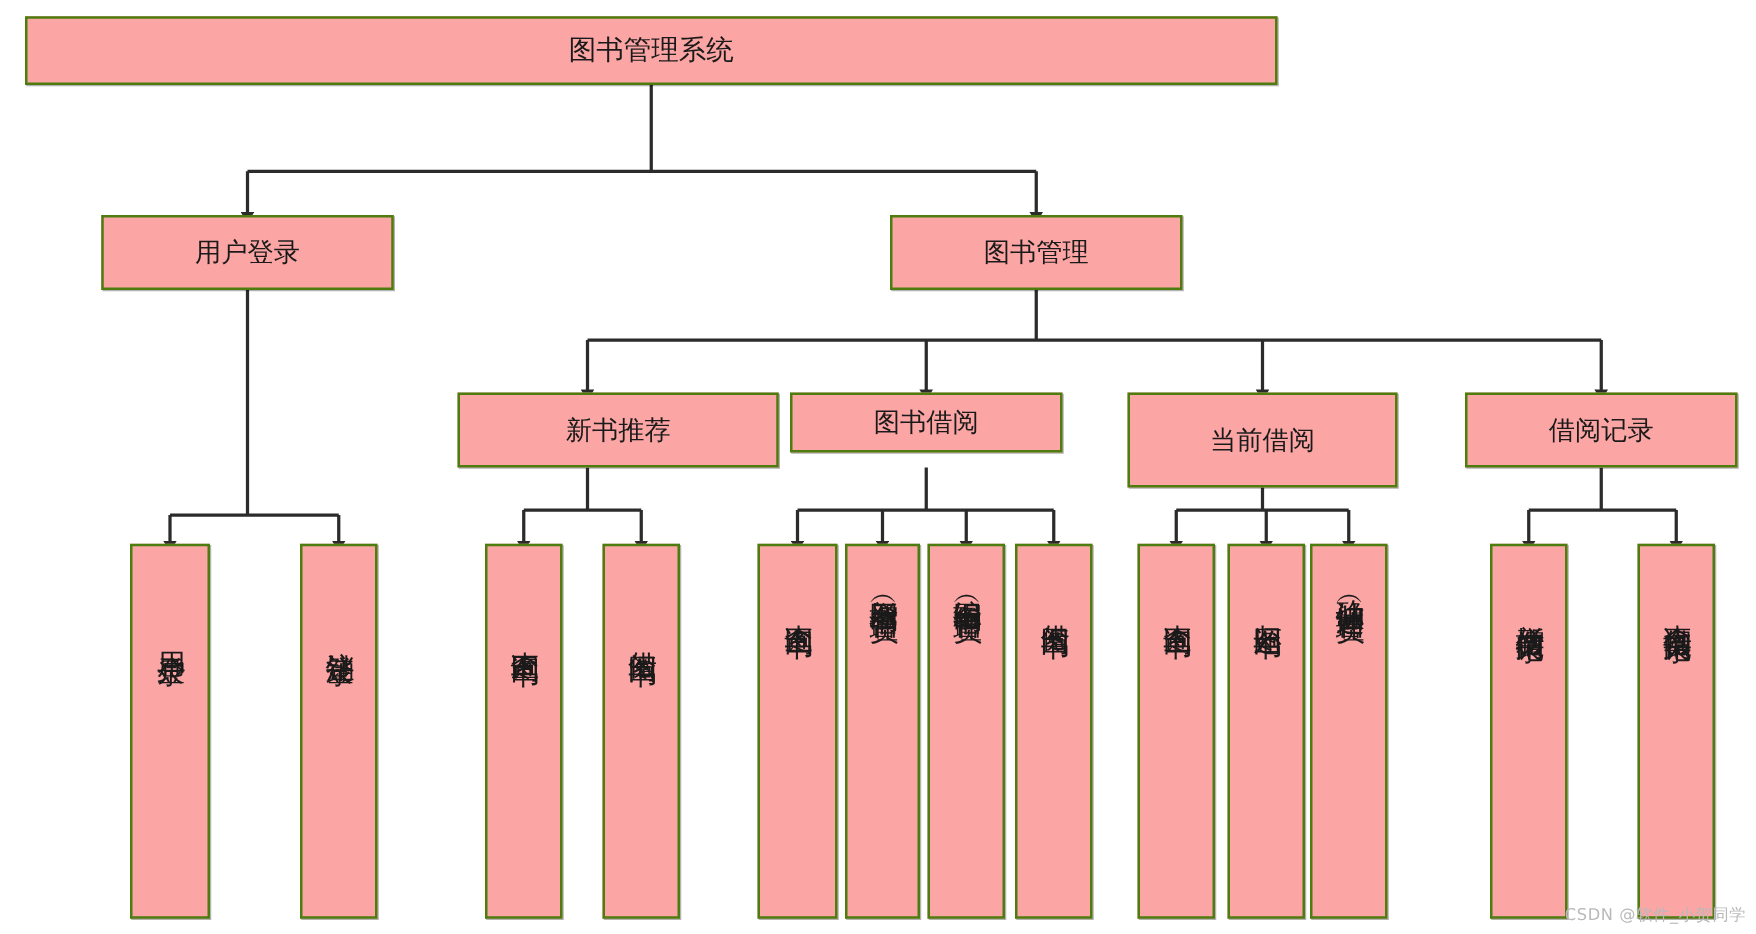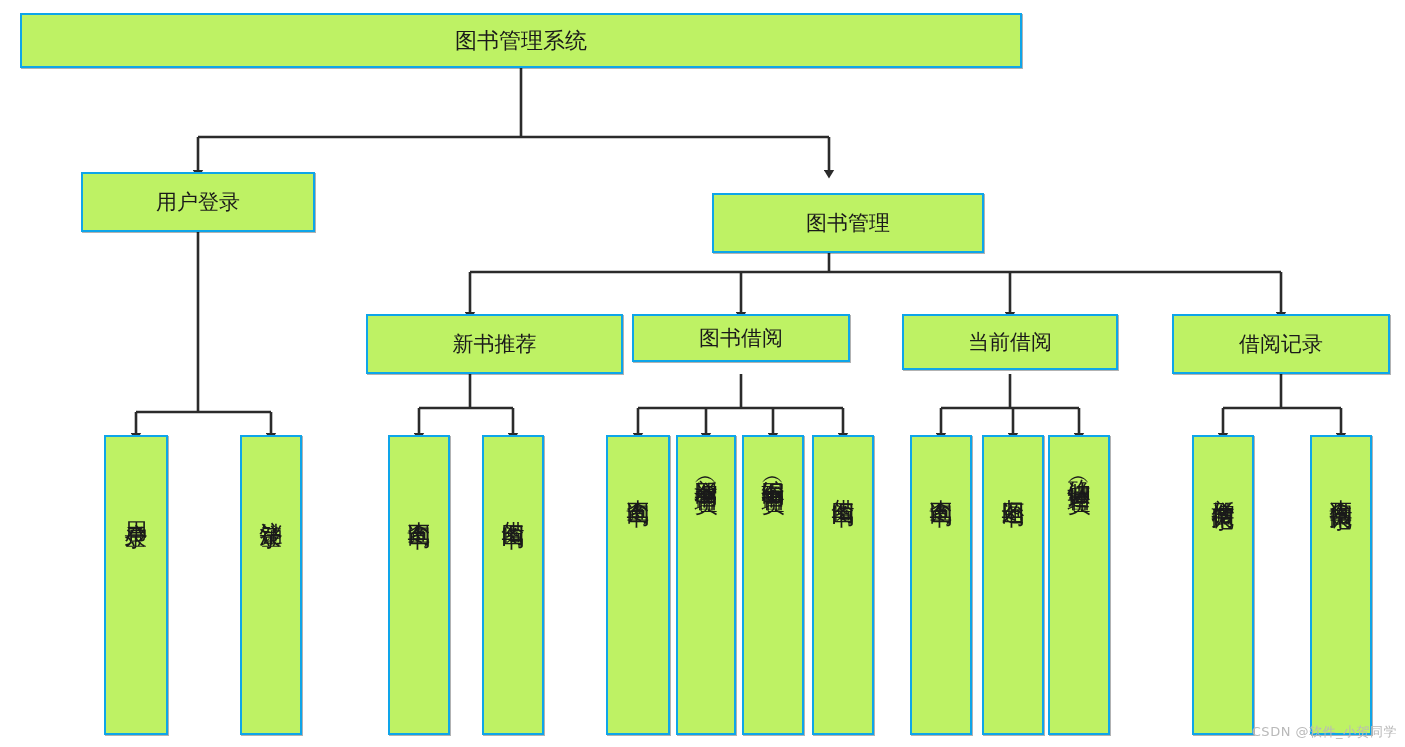--- a/index.html
+++ b/index.html
@@ -22,22 +22,22 @@
     position: absolute;
     left: 0;
     top: 0;
     width: 1405px;
     height: 747px;
     pointer-events: none;
   }
   .node {
     position: absolute;
     box-sizing: border-box;
-    border: 2px solid #0ea5e9;
-    background: #bef264;
+    border: 2px solid #4d7c0f;
+    background: #fca5a5;
     display: flex;
     align-items: center;
     justify-content: center;
     color: #1a1a1a;
     box-shadow: 1px 1px 0 rgba(0,0,0,0.30);
   }
   .node .label {
     display: block;
     text-align: center;
     line-height: 1.18;
@@ -128,30 +128,30 @@
       </g>
   </svg>
 
   <div id="nodes">
       <div class="node horizontal root" style="left: 20px; top: 13px; width: 1002px; height: 55px;">
         <span class="label">图书管理系统</span>
       </div>
       <div class="node horizontal" style="left: 81px; top: 172px; width: 234px; height: 60px;">
         <span class="label">用户登录</span>
       </div>
-      <div class="node horizontal" style="left: 712px; top: 172px; width: 272px; height: 60px; margin-top: 21px;">
+      <div class="node horizontal" style="left: 712px; top: 172px; width: 234px; height: 60px;">
         <span class="label">图书管理</span>
       </div>
       <div class="node horizontal" style="left: 366px; top: 314px; width: 257px; height: 60px;">
         <span class="label">新书推荐</span>
       </div>
       <div class="node horizontal" style="left: 632px; top: 314px; width: 218px; height: 48px;">
         <span class="label">图书借阅</span>
       </div>
-      <div class="node horizontal" style="left: 902px; top: 314px; width: 216px; height: 56px;">
+      <div class="node horizontal" style="left: 902px; top: 314px; width: 216px; height: 76px;">
         <span class="label">当前借阅</span>
       </div>
       <div class="node horizontal" style="left: 1172px; top: 314px; width: 218px; height: 60px;">
         <span class="label">借阅记录</span>
       </div>
       <div class="node vertical mid" style="left: 104px; top: 435px; width: 64px; height: 300px;">
         <span class="label">用户登录</span>
       </div>
       <div class="node vertical mid" style="left: 240px; top: 435px; width: 62px; height: 300px;">
         <span class="label">注销登录</span>

